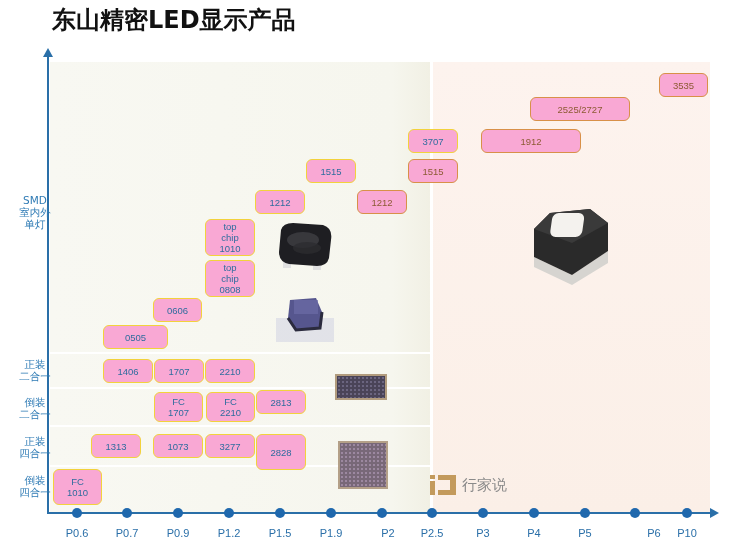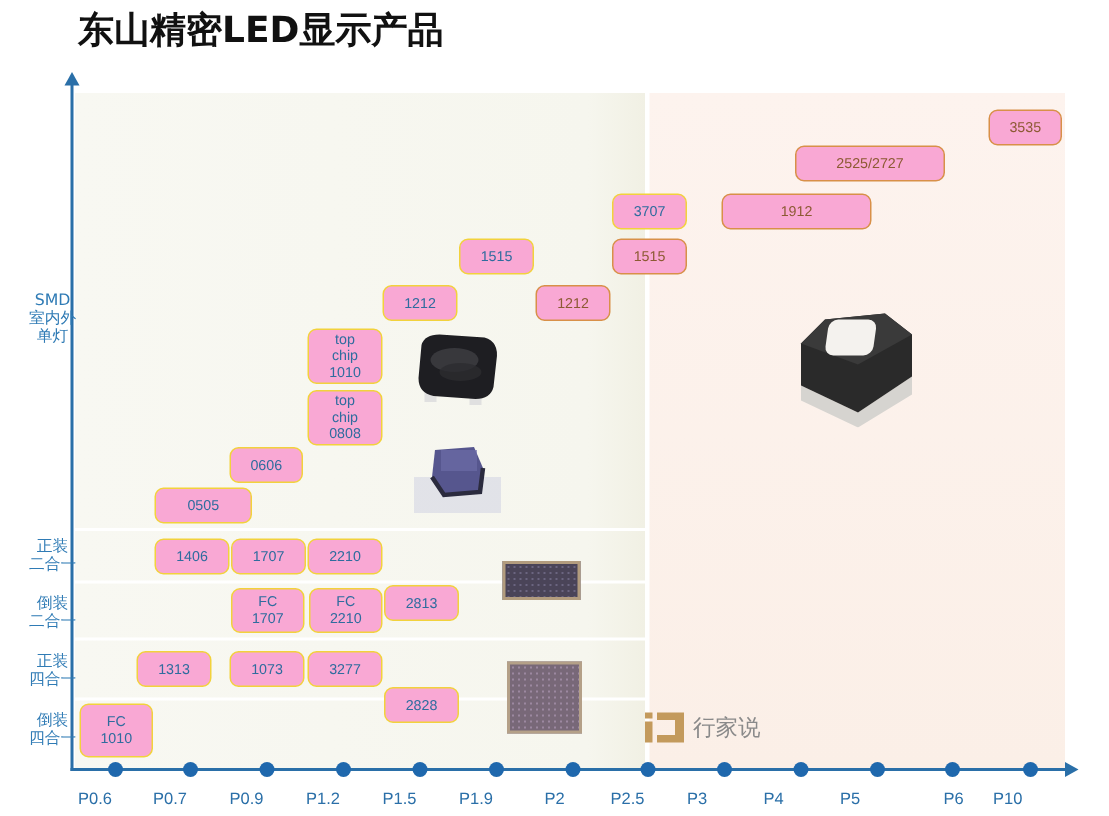--- a/index.html
+++ b/index.html
@@ -39,21 +39,21 @@
   .axis-x-arrow {
     position: absolute; left: 710px; top: 508px; width: 0; height: 0;
     border-top: 5px solid transparent; border-bottom: 5px solid transparent;
     border-left: 9px solid #2a6fa8;
   }
   .tick-dot {
     position: absolute; top: 508px; width: 10px; height: 10px; border-radius: 50%;
     background: #1f68ad; margin-left: -5px;
   }
   .tick-label {
-    position: absolute; top: 527px; width: 50px; margin-left: -25px; text-align: left;
+    position: absolute; top: 527px; width: 50px; margin-left: -25px; text-align: center;
     font-size: 11px; color: #2a6fa8;
   }
 
   .row-label {
     position: absolute; left: 15px; width: 40px; text-align: center;
     font-size: 10.5px; line-height: 12px; color: #2f7bb5;
     font-family: "DejaVu Sans", sans-serif;
   }
 
   .box {
@@ -173,21 +173,21 @@
 <div class="box yellow" style="left:256px; top:358px; width:50px; height:24px;margin-top:32px;">2813</div>
 
 <div class="box yellow" style="left:154px; top:392px; width:49px; height:30px; white-space:pre-line;">FC
 1707</div>
 <div class="box yellow" style="left:206px; top:392px; width:49px; height:30px; white-space:pre-line;">FC
 2210</div>
 
 <div class="box yellow" style="left:91px; top:434px; width:50px; height:24px;">1313</div>
 <div class="box yellow" style="left:153px; top:434px; width:50px; height:24px;">1073</div>
 <div class="box yellow" style="left:205px; top:434px; width:50px; height:24px;">3277</div>
-<div class="box yellow" style="left:256px; top:458px; width:50px; height:24px;">2828</div>
+<div class="box yellow" style="left:256px; top:434px; width:50px; height:36px;">2828</div>
 
 <div class="box yellow" style="left:53px; top:469px; width:49px; height:36px; white-space:pre-line;">FC
 1010</div>
 
 <svg class="chip-img chip-black" viewBox="0 0 60 55">
   <rect x="8" y="40" width="8" height="8" fill="#e0e0e0"></rect>
   <rect x="38" y="42" width="8" height="8" fill="#e0e0e0"></rect>
   <path d="M6 10 Q8 3 18 3 L48 5 Q58 8 56 20 L54 38 Q52 46 42 46 L14 44 Q4 42 4 32 Z" fill="#1e1e22"></path>
   <ellipse cx="28" cy="20" rx="16" ry="8" fill="#3e3e44" opacity="0.8"></ellipse>
   <ellipse cx="32" cy="28" rx="14" ry="6" fill="#2c2c30" opacity="0.8"></ellipse>

